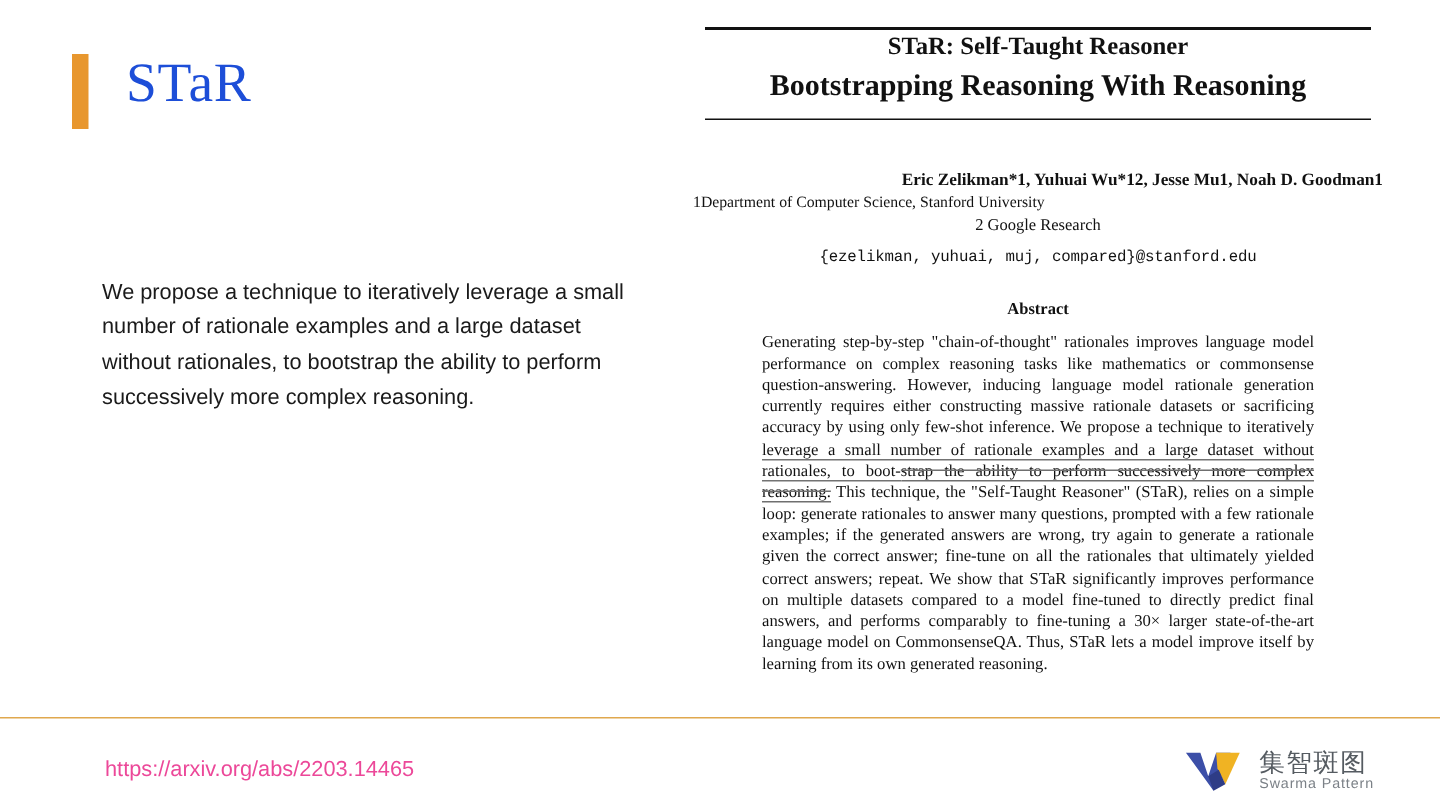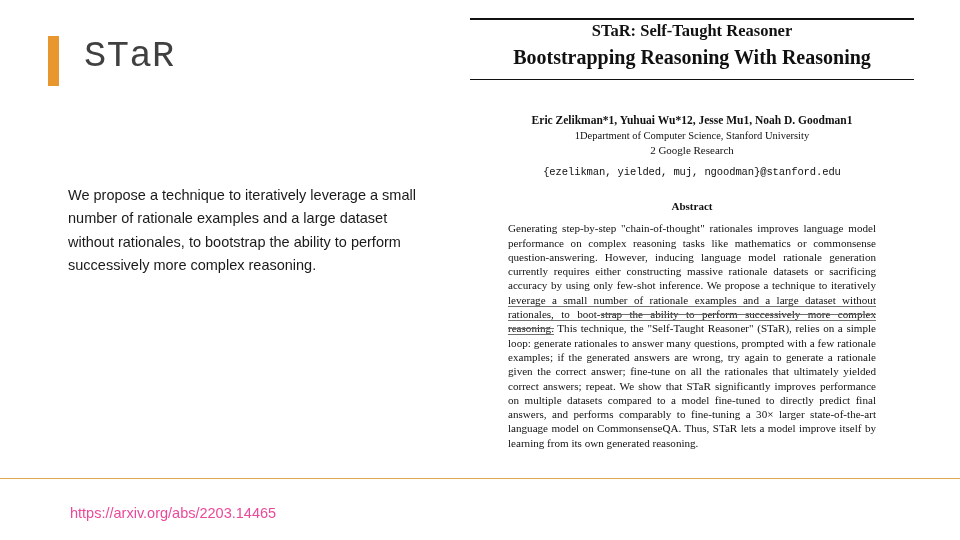--- a/index.html
+++ b/index.html
@@ -26,22 +26,22 @@
     top: 36px;
     width: 11px;
     height: 50px;
     background: #E8972E;
   }
   .slide-title {
     position: absolute;
     left: 84px;
     top: 34px;
     font-size: 37px;
-    color: #404040;
-    font-family: Liberation Mono, monospace;
+    color: #1d4ed8;
+    font-family: Liberation Serif, serif;
     letter-spacing: 0.5px;
     line-height: 1.2;
   }
 
   
   .body-text {
     position: absolute;
     left: 68px;
     top: 184px;
     width: 348px;
@@ -79,27 +79,27 @@
     line-height: 1.35;
   }
   .paper-subtitle {
     text-align: center;
     font-weight: bold;
     font-size: 20px;
     margin-top: 2px;
     line-height: 1.35;
   }
   .authors {
-    text-align: center;
+    text-align: right;
     font-size: 11.5px;
     font-weight: bold;
     margin-top: 34px;
   }
   .affil {
-    text-align: center;
+    text-align: left;
     font-size: 10.5px;
     margin-top: 3px;
     line-height: 1.35;
   }
   .affil2 {
     text-align: center;
     font-size: 11px;
     line-height: 1.35;
   }
   .email {
@@ -187,23 +187,34 @@
 
   <div class="paper">
     <div class="rule"></div>
     <div class="paper-title">STaR: Self-Taught Reasoner</div>
     <div class="paper-subtitle">Bootstrapping Reasoning With Reasoning</div>
     <div class="rule thin"></div>
 
     <div class="authors">Eric Zelikman*1, Yuhuai Wu*12, Jesse Mu1, Noah D. Goodman1</div>
     <div class="affil">1Department of Computer Science, Stanford University</div>
     <div class="affil2">2 Google Research</div>
-    <div class="email">{ezelikman, yielded, muj, ngoodman}@stanford.edu</div>
+    <div class="email">{ezelikman, yuhuai, muj, compared}@stanford.edu</div>
 
     <div class="abstract-head">Abstract</div>
     <div class="abstract-body"><span>Generating step-by-step "chain-of-thought" rationales improves language model performance on complex reasoning tasks like mathematics or commonsense question-answering. However, inducing language model rationale generation currently requires either constructing massive rationale datasets or sacrificing accuracy by using only few-shot inference. We propose a technique to iteratively </span><span class="hl-underline">leverage a small number of rationale examples and a large dataset without rationales, to boot-</span><span class="hl-strike">strap the ability to perform successively more complex reasoning.</span><span> This technique, the "Self-Taught Reasoner" (STaR), relies on a simple loop: generate rationales to answer many questions, prompted with a few rationale examples; if the generated answers are wrong, try again to generate a rationale given the correct answer; fine-tune on all the rationales that ultimately yielded correct answers; repeat. We show that STaR significantly improves performance on multiple datasets compared to a model fine-tuned to directly predict final answers, and performs comparably to fine-tuning a 30× larger state-of-the-art language model on CommonsenseQA. Thus, STaR lets a model improve itself by learning from its own generated reasoning.</span></div>
   </div>
 
   <div class="footer-line"></div>
   <div class="footer-link">https://arxiv.org/abs/2203.14465</div>
 
+  <div class="logo">
+    <svg class="logo-mark" viewBox="0 0 48 36">
+      <path d="M3 4 L14 4 L20 22 L26 4 L37 4 L24 33 Z" fill="#3C4FA8"></path>
+      <path d="M26 4 L37 4 L44 4 L33 28 L27 16 Z" fill="#F0B323"></path>
+      <path d="M20 22 L24 33 L33 28 L28 17 Z" fill="#2E3C86"></path>
+    </svg>
+    <div>
+      <div class="logo-text-cn">集智斑图</div>
+      <div class="logo-text-en">Swarma Pattern</div>
+    </div>
+  </div>
 
 </div>
 
 </body></html>

